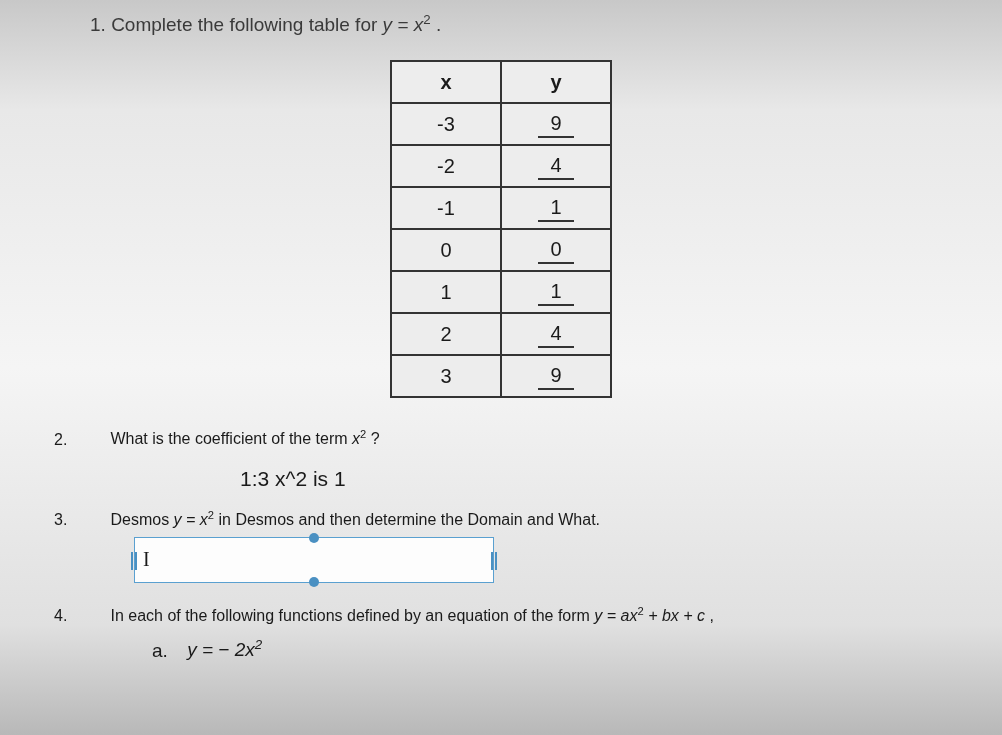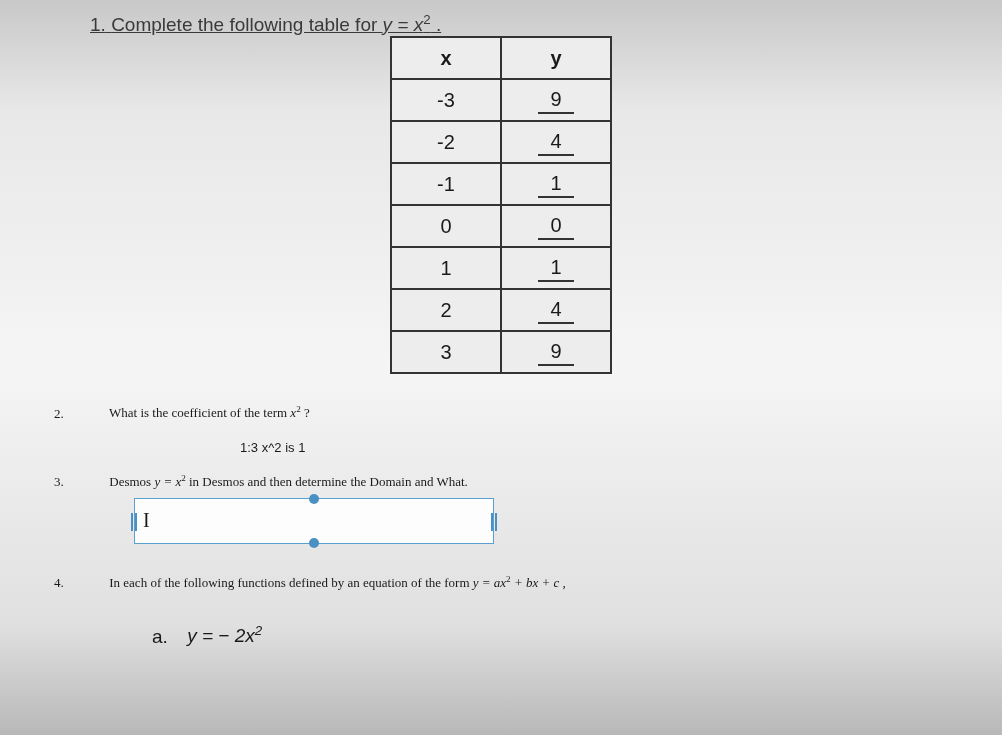--- a/index.html
+++ b/index.html
@@ -9,22 +9,22 @@
     width: 1002px;
     height: 735px;
     color: #1a1a1a;
     padding: 12px 60px 0 60px;
     position: relative;
     overflow: hidden;
   }
   .q1-title {
     font-size: 19px;
     color: #3a3a3a;
+    margin-bottom: 24px;
     margin-left: 30px;
-    text-decoration: underline;
   }
   .q1-title .var { font-style: italic; }
   .sup { font-size: 0.7em; vertical-align: super; }
   table.xy {
     border-collapse: collapse;
     margin: 0 auto 30px auto;
   }
   table.xy th, table.xy td {
     border: 2px solid #333;
     text-align: center;
@@ -35,30 +35,29 @@
   }
   table.xy th { font-weight: bold; }
   table.xy td.y { position: relative; }
   table.xy td.y .val {
     display: inline-block;
     border-bottom: 2px solid #333;
     padding: 0 12px;
     line-height: 1.3;
   }
   .question {
-    font-size: 13px;
+    font-size: 16px;
     margin: 18px 0 0 0;
     padding-left: 50px;
     text-indent: -28px;
-    font-family: Liberation Serif, serif;
   }
   .question .num { display: inline-block; width: 24px; }
   .question .var { font-style: italic; }
   .answer-line {
-    font-size: 13px;
+    font-size: 21px;
     margin: 18px 0 10px 180px;
   }
   .input-box {
     margin: 8px 0 0 74px;
     width: 360px;
     height: 46px;
     border: 1px solid #5aa0d0;
     background: #fdfdfd;
     position: relative;
   }
@@ -77,21 +76,21 @@
     border-right: 2px solid #4a90c2;
   }
   .input-box .h1 { left: -4px; top: 14px; }
   .input-box .h2 { right: -4px; top: 14px; }
   .input-box .cursor {
     position: absolute;
     left: 8px; top: 10px;
     font-size: 20px;
     font-family: "Times New Roman", serif;
   }
-  .q4-sub { margin-left: 92px; font-size: 19px; margin-top: 32px; }
+  .q4-sub { margin-left: 92px; font-size: 19px; margin-top: 12px; }
   .q4-sub .lbl { margin-right: 14px; }
   .eq { font-style: italic; }
 </style>
 </head>
 <body>
 
 <div class="q1-title">
   <span>1.</span>
   <span>Complete the following table for </span>
   <span class="var">y = x</span><span class="sup">2</span><span> .</span>
@@ -145,21 +144,21 @@
   <span>Desmos </span><span class="var">y = x</span><span class="sup">2</span><span> in Desmos and then determine the Domain and What.</span>
 </div>
 <div class="input-box">
   <span class="dot d1"></span>
   <span class="dot d2"></span>
   <span class="handle h1"></span>
   <span class="handle h2"></span>
   <span class="cursor">I</span>
 </div>
 
-<div class="question" style="margin-top:30px">
+<div class="question" style="margin-top:22px">
   <span class="num">4.</span>
   <span>In each of the following functions defined by an equation of the form </span><span class="var">y = ax</span><span class="sup">2</span><span class="var"> + bx + c</span><span> ,</span><br>
 </div>
 
 <div class="q4-sub">
   <span class="lbl">a.</span>
   <span class="eq">y =  − 2x</span><span class="sup eq">2</span>
 </div>
 
 </body></html>

